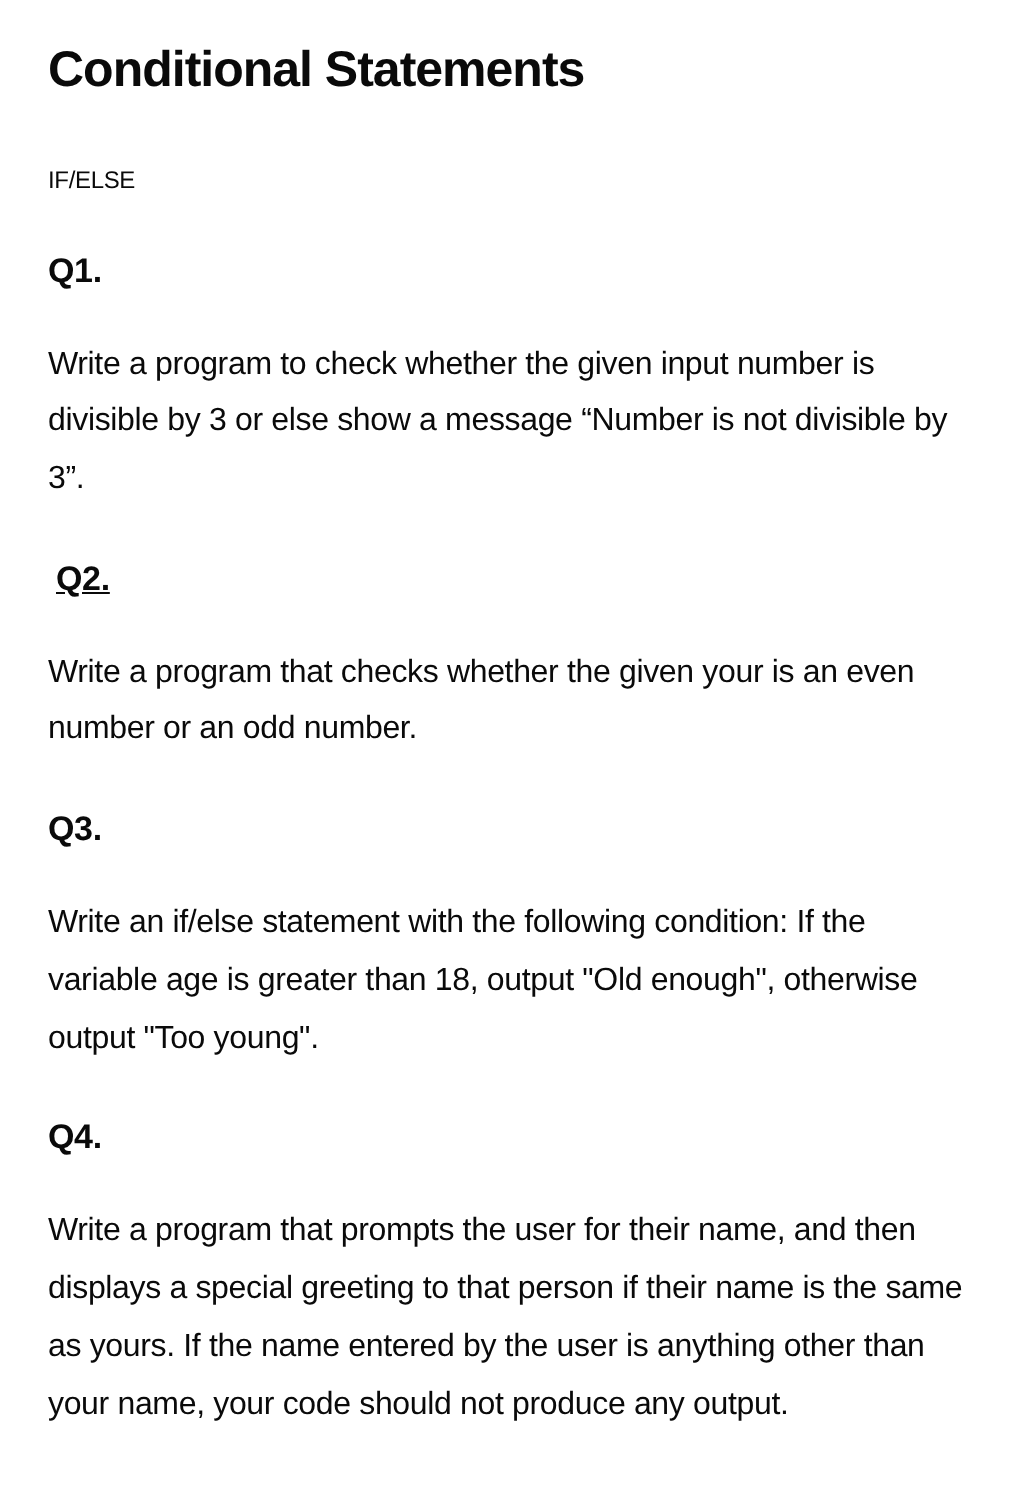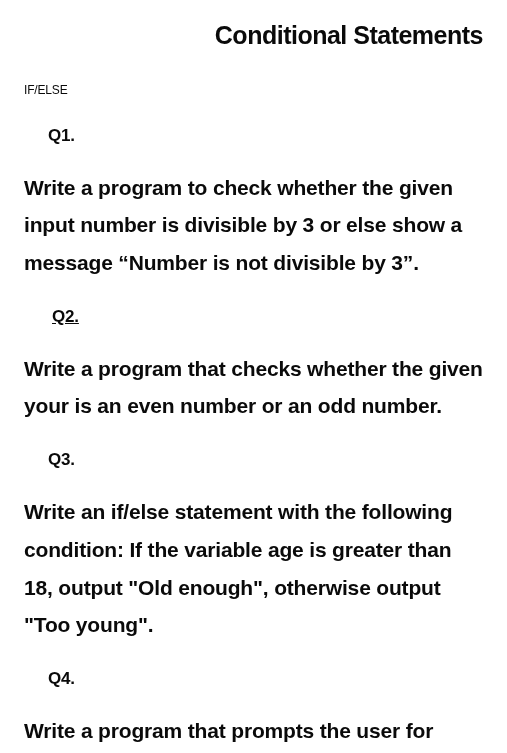--- a/index.html
+++ b/index.html
@@ -11,41 +11,40 @@
       font-family: -apple-system, BlinkMacSystemFont, "Segoe UI", Helvetica, Arial, sans-serif;
       background: #ffffff;
       color: #0a0a0a;
       width: 507px;
       padding: 14px 24px 24px 24px;
       font-size: 17px;
       line-height: 1.75;
       letter-spacing: -0.01em;
     }
     h1 {
-      text-align: right;
+      text-align: left;
       font-weight: 800;
       font-size: 25px;
       margin-bottom: 22px;
       letter-spacing: -0.02em;
     }
     .section-label {
       font-size: 12px;
       font-weight: 400;
       margin-bottom: 20px;
     }
     .question-label {
       font-weight: 800;
       font-size: 17px;
       margin-bottom: 18px;
       margin-top: 20px;
-      margin-left: 24px;
     }
     .question-body {
-      font-weight: 700;
-      font-size: 21px;
+      font-weight: 400;
+      font-size: 16px;
       line-height: 1.8;
       margin-bottom: 20px;
     }
     .q2-label {
       padding-left: 4px;
       text-decoration: underline;
     }
   </style>
 </head>
 <body>

